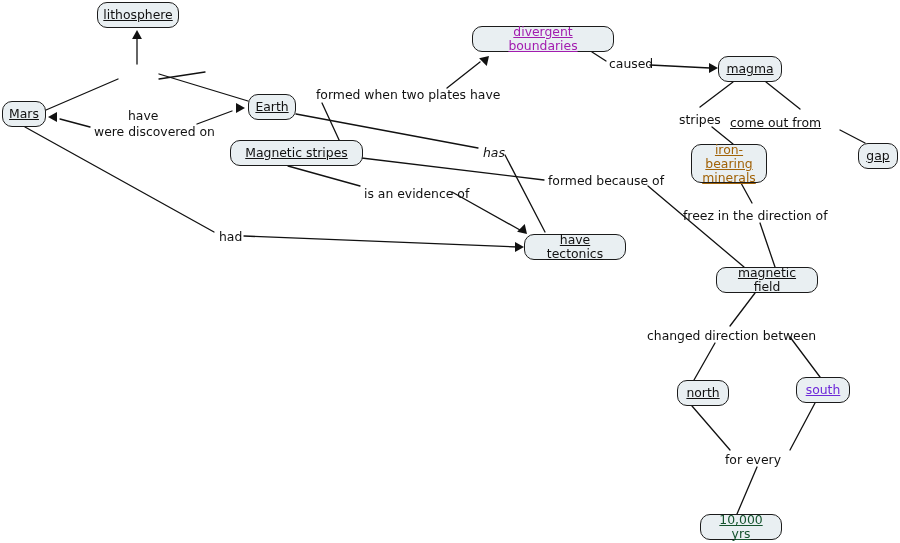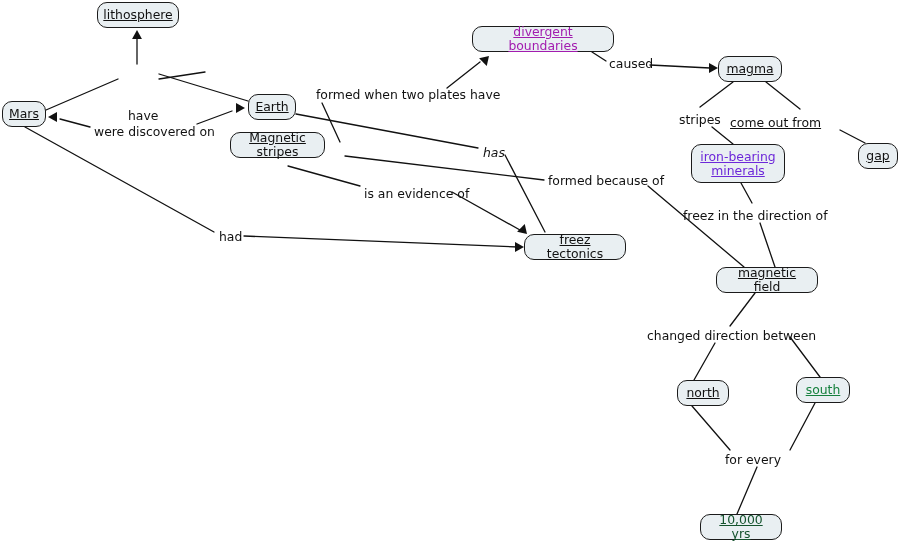--- a/index.html
+++ b/index.html
@@ -123,27 +123,27 @@
         <line x1="757" y1="467" x2="737" y2="514" stroke="#111111" stroke-width="1.3" stroke-linecap="round"></line>
       </g>
     </svg>
   <div id="node-layer">
       <div class="node" style="left: 97px; top: 2px; width: 82px; height: 26px; background: rgb(233, 239, 242); border-color: rgb(27, 27, 27); color: rgb(17, 17, 17);">lithosphere</div>
       <div class="node" style="left: 472px; top: 26px; width: 142px; height: 26px; background: rgb(233, 239, 242); border-color: rgb(27, 27, 27); color: #a21caf;">divergent boundaries</div>
       <div class="node" style="left: 718px; top: 56px; width: 64px; height: 26px; background: rgb(233, 239, 242); border-color: rgb(27, 27, 27); color: rgb(17, 17, 17);">magma</div>
       <div class="node" style="left: 2px; top: 101px; width: 44px; height: 26px; background: rgb(233, 239, 242); border-color: rgb(27, 27, 27); color: rgb(17, 17, 17);">Mars</div>
       <div class="node" style="left: 248px; top: 94px; width: 48px; height: 26px; background: rgb(233, 239, 242); border-color: rgb(27, 27, 27); color: rgb(17, 17, 17); text-align: right;">Earth</div>
       <div class="node" style="left: 858px; top: 143px; width: 40px; height: 26px; background: rgb(233, 239, 242); border-color: rgb(27, 27, 27); color: rgb(17, 17, 17);">gap</div>
-      <div class="node" style="left: 230px; top: 132px; width: 95px; height: 26px; background: rgb(233, 239, 242); border-color: rgb(27, 27, 27); color: rgb(17, 17, 17);">Magnetic stripes</div>
-      <div class="node" style="left: 691px; top: 144px; width: 94px; height: 39px; background: rgb(233, 239, 242); border-color: rgb(27, 27, 27); color: #6d28d9;">iron-bearing
+      <div class="node" style="left: 230px; top: 140px; width: 133px; height: 26px; background: rgb(233, 239, 242); border-color: rgb(27, 27, 27); color: rgb(17, 17, 17);">Magnetic stripes</div>
+      <div class="node" style="left: 691px; top: 144px; width: 76px; height: 39px; background: rgb(233, 239, 242); border-color: rgb(27, 27, 27); color: #a16207;">iron-bearing
 minerals</div>
-      <div class="node" style="left: 524px; top: 234px; width: 102px; height: 26px; background: rgb(233, 239, 242); border-color: rgb(27, 27, 27); color: rgb(17, 17, 17);">freez tectonics</div>
+      <div class="node" style="left: 524px; top: 234px; width: 102px; height: 26px; background: rgb(233, 239, 242); border-color: rgb(27, 27, 27); color: rgb(17, 17, 17);">have tectonics</div>
       <div class="node" style="left: 716px; top: 267px; width: 102px; height: 26px; background: rgb(233, 239, 242); border-color: rgb(27, 27, 27); color: rgb(17, 17, 17);">magnetic field</div>
       <div class="node" style="left: 677px; top: 380px; width: 52px; height: 26px; background: rgb(233, 239, 242); border-color: rgb(27, 27, 27); color: rgb(17, 17, 17);">north</div>
-      <div class="node" style="left: 796px; top: 377px; width: 54px; height: 26px; background: rgb(233, 239, 242); border-color: rgb(27, 27, 27); color: #15803d;">south</div>
+      <div class="node" style="left: 796px; top: 377px; width: 54px; height: 26px; background: rgb(233, 239, 242); border-color: rgb(27, 27, 27); color: #6d28d9;">south</div>
       <div class="node" style="left: 700px; top: 514px; width: 82px; height: 26px; background: rgb(233, 239, 242); border-color: rgb(27, 27, 27); color: #14532d;">10,000 yrs</div>
     </div>
   <div id="label-layer">
       <div class="link-label" style="left: 128px; top: 71px; margin-top: 38px;">have</div>
       <div class="link-label" style="left: 94px; top: 125px;">were discovered on</div>
       <div class="link-label" style="left: 316px; top: 88px;">formed when two plates have</div>
       <div class="link-label" style="left: 609px; top: 57px;">caused</div>
       <div class="link-label" style="left: 483px; top: 146px; font-style: italic;">has</div>
       <div class="link-label" style="left: 364px; top: 187px;">is an evidence of</div>
       <div class="link-label" style="left: 548px; top: 174px;">formed because of</div>

